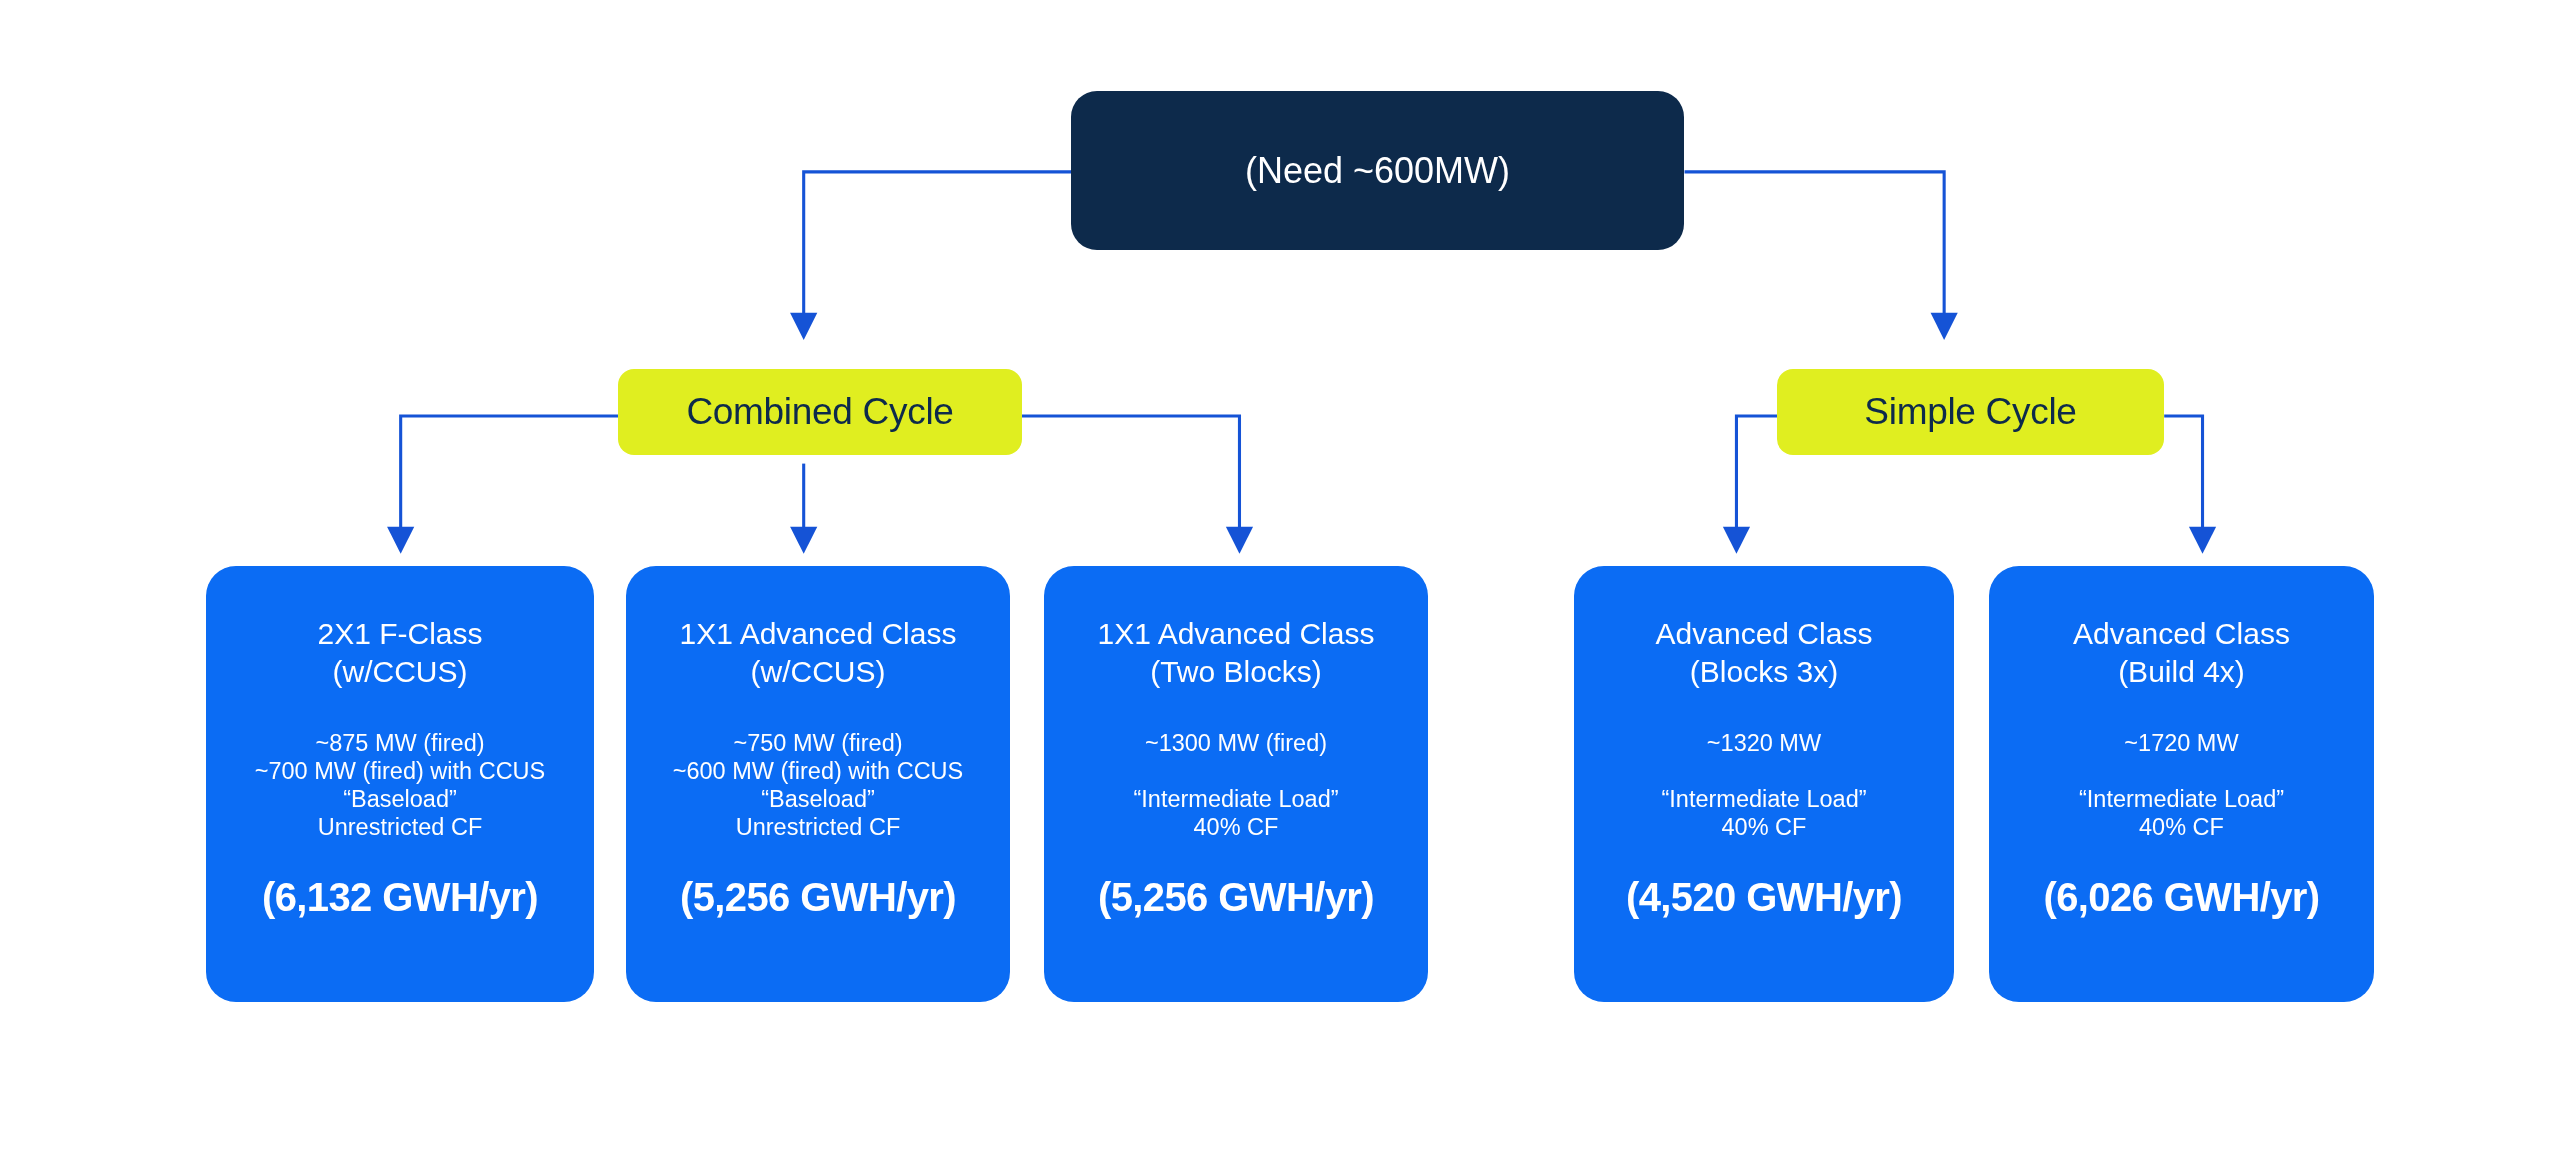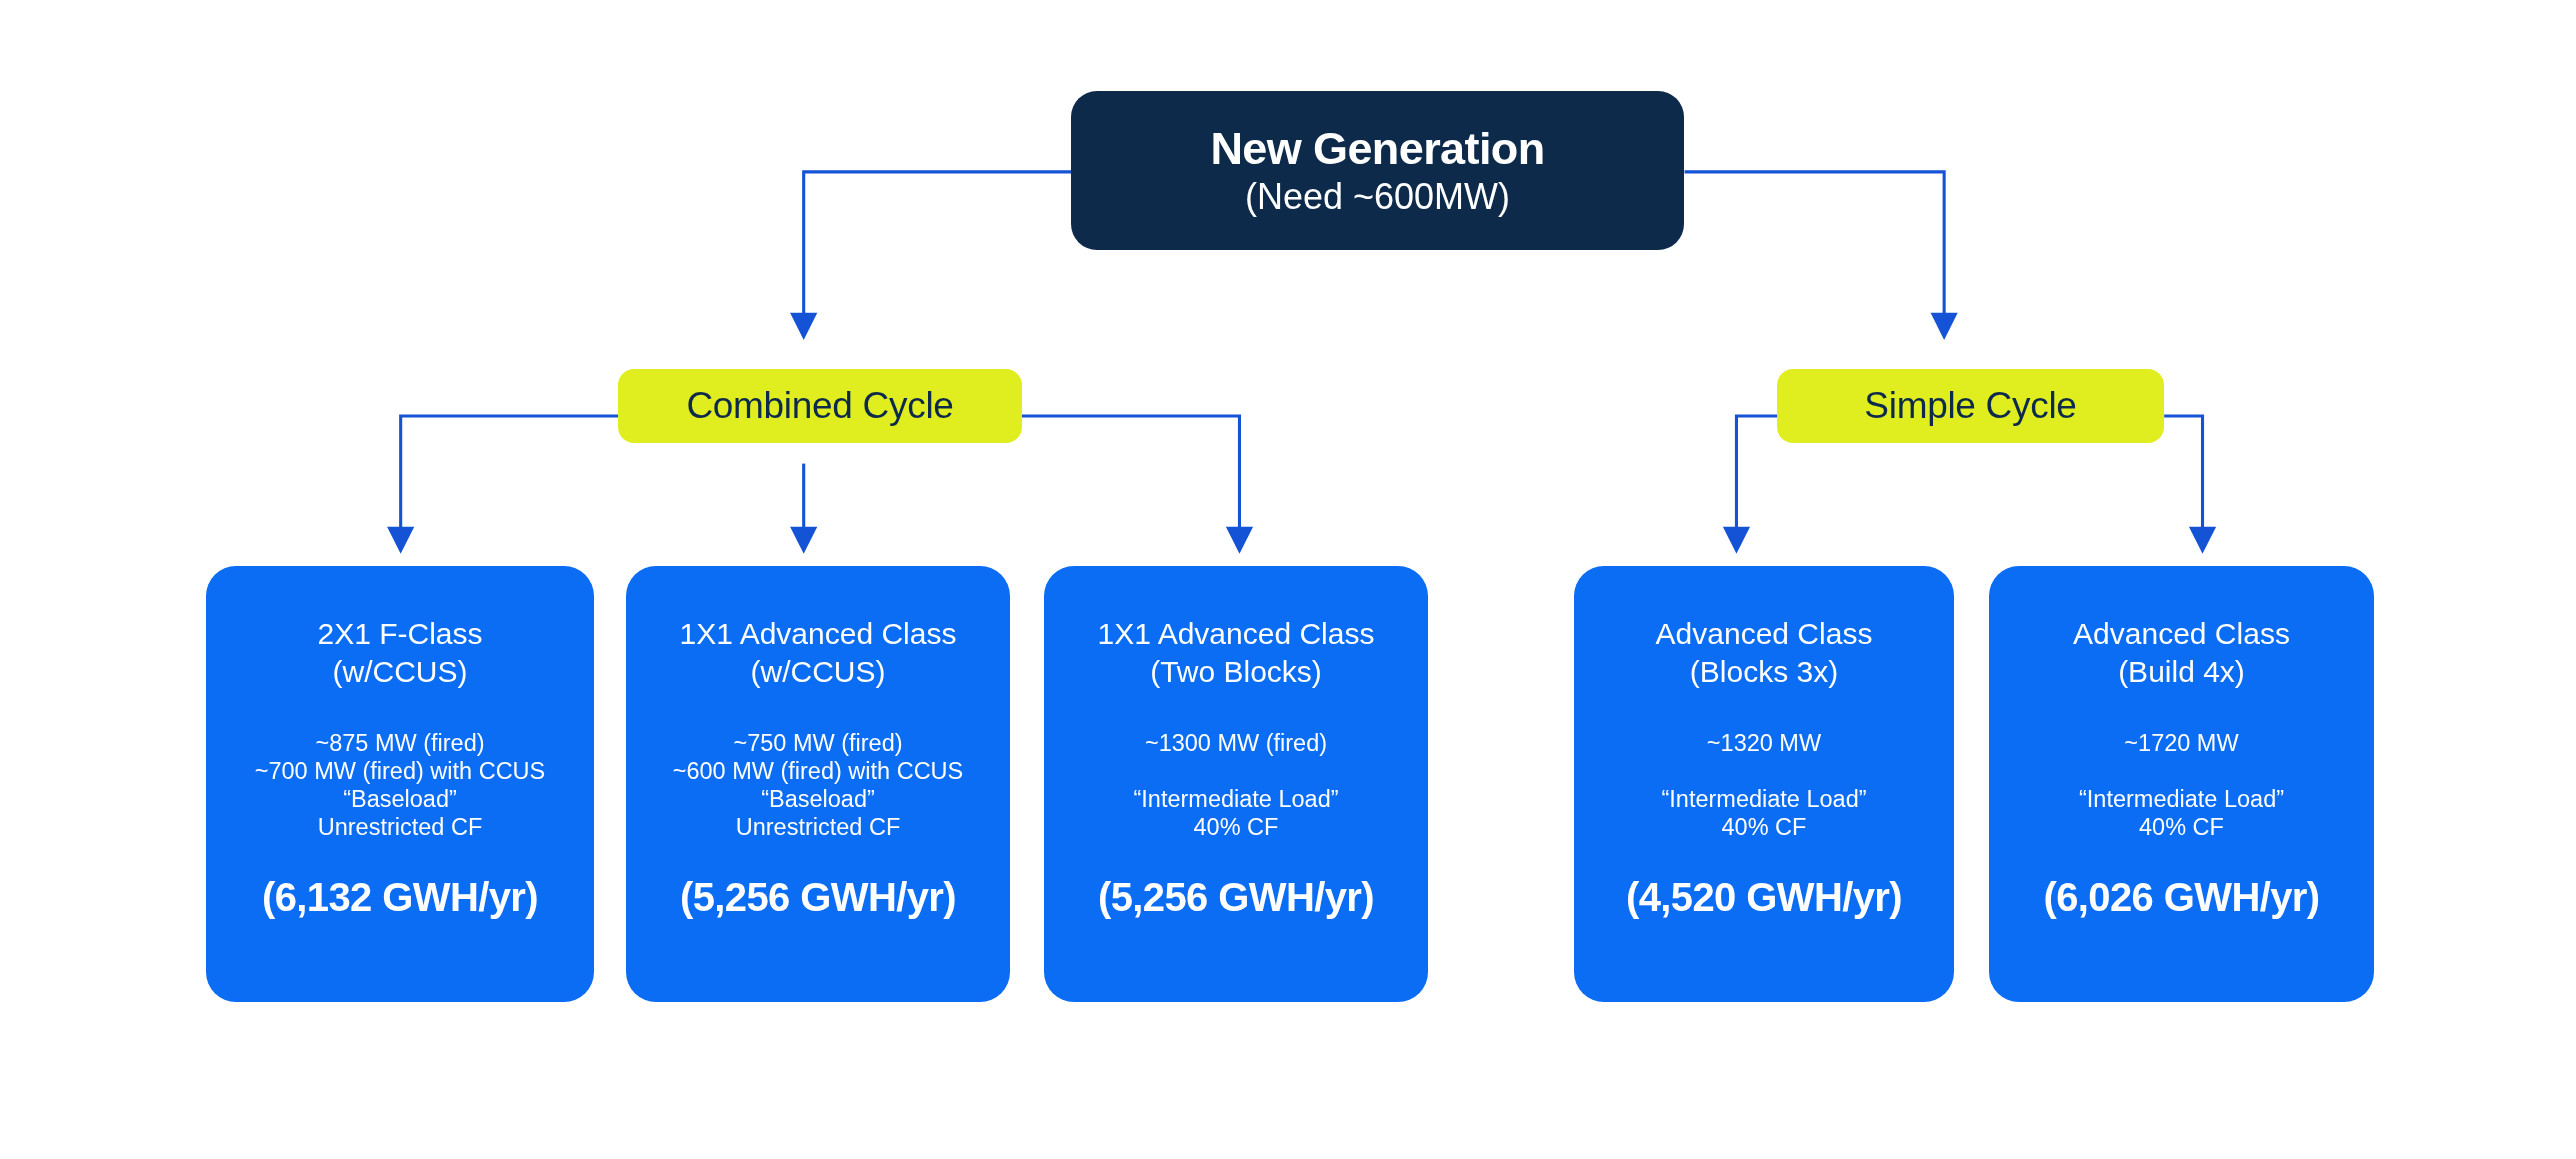--- a/index.html
+++ b/index.html
@@ -62,21 +62,21 @@
   .annual {
     left: 1071px; top: 277px;
     width: 613px;
     text-align: center;
     font-size: 42px;
     font-weight: bold;
     letter-spacing: -0.6px;
     color: var(--navy, #0D2A4B);
   }
   .branch {
-    top: 369px; height: 74px;
+    top: 369px; height: 86px;
     background: var(--yellow, #E0EE20);
     border-radius: 16px;
     color: var(--navy, #0D2A4B);
     display: flex;
     align-items: center;
     justify-content: center;
     font-size: 37px;
     letter-spacing: -0.3px;
   }
   #branch-combined { left: 618px; width: 404px; }
@@ -142,21 +142,20 @@
       <path d="M2875 673 H2809 V854"></path>
       <polygon points="2787,852 2831,852 2809,896"></polygon>
     </g>
     <g>
       <path d="M3501 673 H3563 V854"></path>
       <polygon points="3541,852 3585,852 3563,896"></polygon>
     </g>
   </svg>
 
   <div class="node root-node">
-    <div class="root-title">New Generation</div>
     <div class="root-subtitle">(Need ~600MW)</div>
   </div>
 
 
   <div class="node branch" id="branch-combined">
     <span>Combined Cycle</span>
   </div>
 
   <div class="node branch" id="branch-simple">
     <span>Simple Cycle</span>

